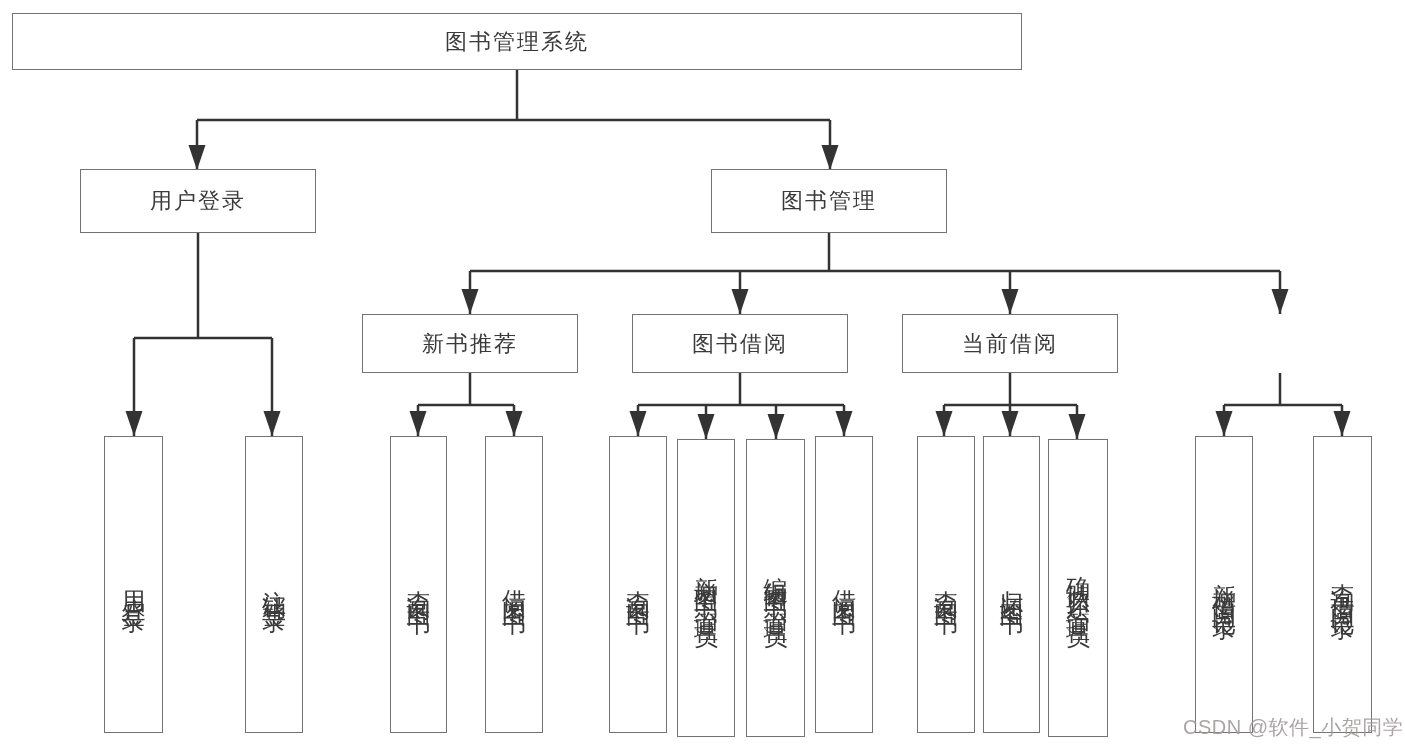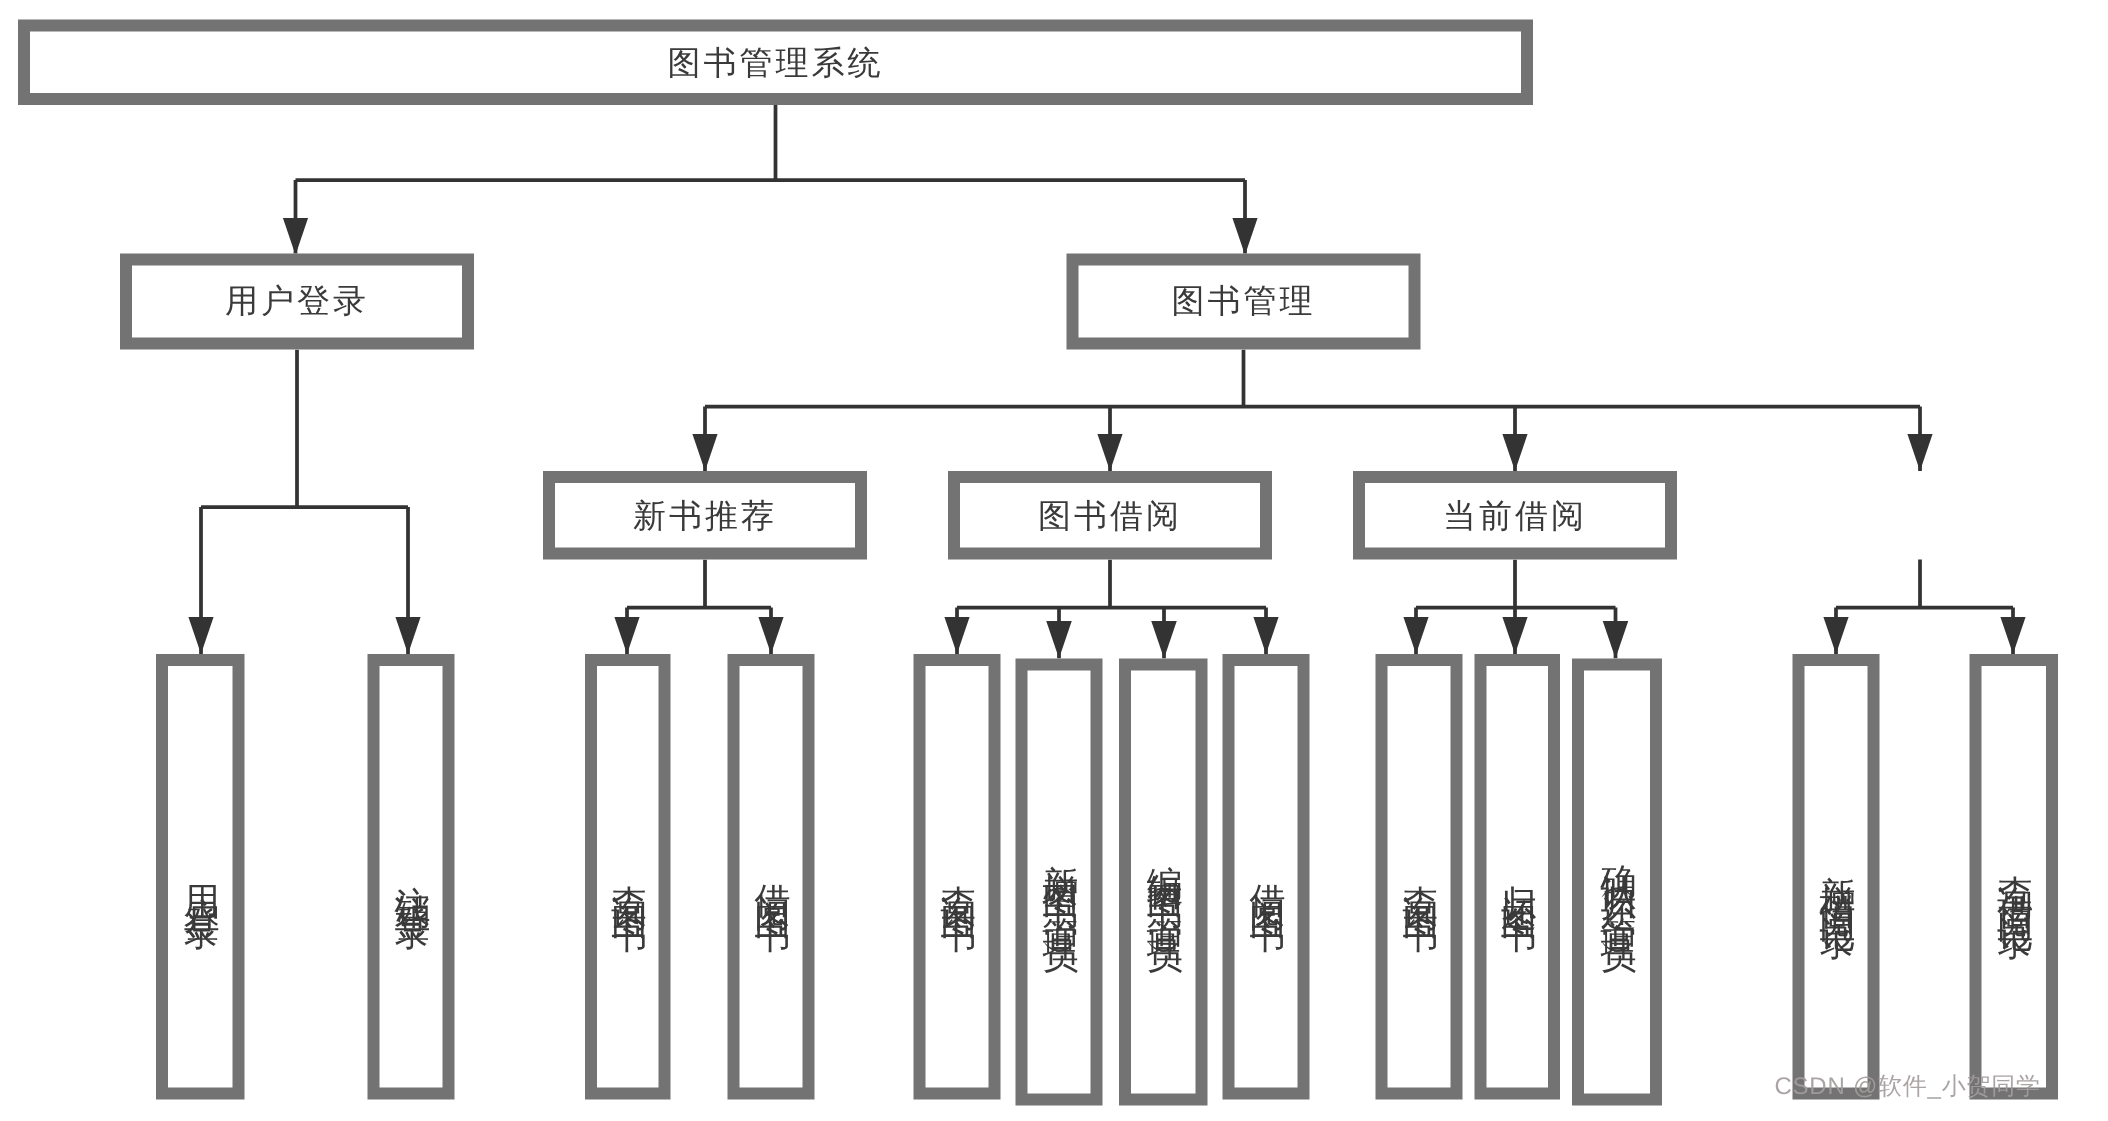--- a/index.html
+++ b/index.html
@@ -13,21 +13,21 @@
   }
   .connectors {
     position: absolute;
     left: 0; top: 0;
     width: 1405px; height: 747px;
     z-index: 1;
   }
   .box {
     position: absolute;
     box-sizing: border-box;
-    border: 8px solid #737373;
+    border: 1px solid #737373;
     background: #ffffff;
     display: flex;
     align-items: center;
     justify-content: center;
     z-index: 2;
     color: #3a3a3a;
   }
   .box.root span, .box.branch span {
     font-size: 22px;
     letter-spacing: 2px;
@@ -38,21 +38,21 @@
     text-orientation: mixed;
     font-size: 24px;
     letter-spacing: 7px;
     line-height: 1;
   }
   .watermark {
     position: absolute;
     left: 1183px;
     top: 714px;
     z-index: 10;
-    font-size: 16px;
+    font-size: 20px;
     letter-spacing: 0.5px;
     color: rgba(163, 156, 156, 0.92);
     white-space: nowrap;
     text-align: right;
   }
 </style>
 </head>
 <body>
 
 <div class="canvas">

